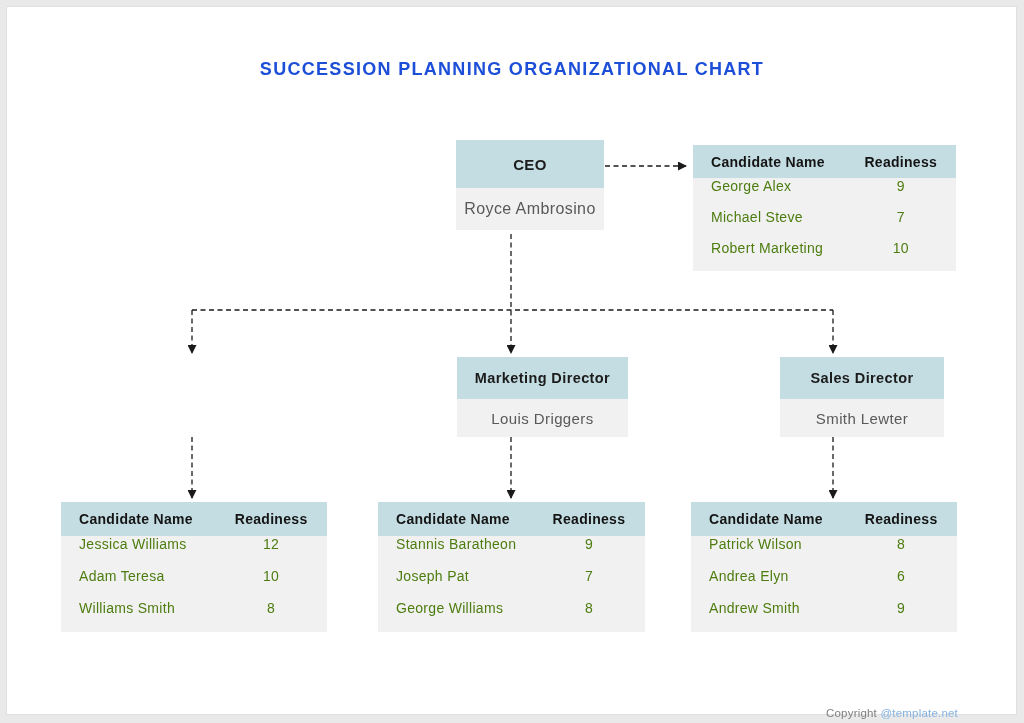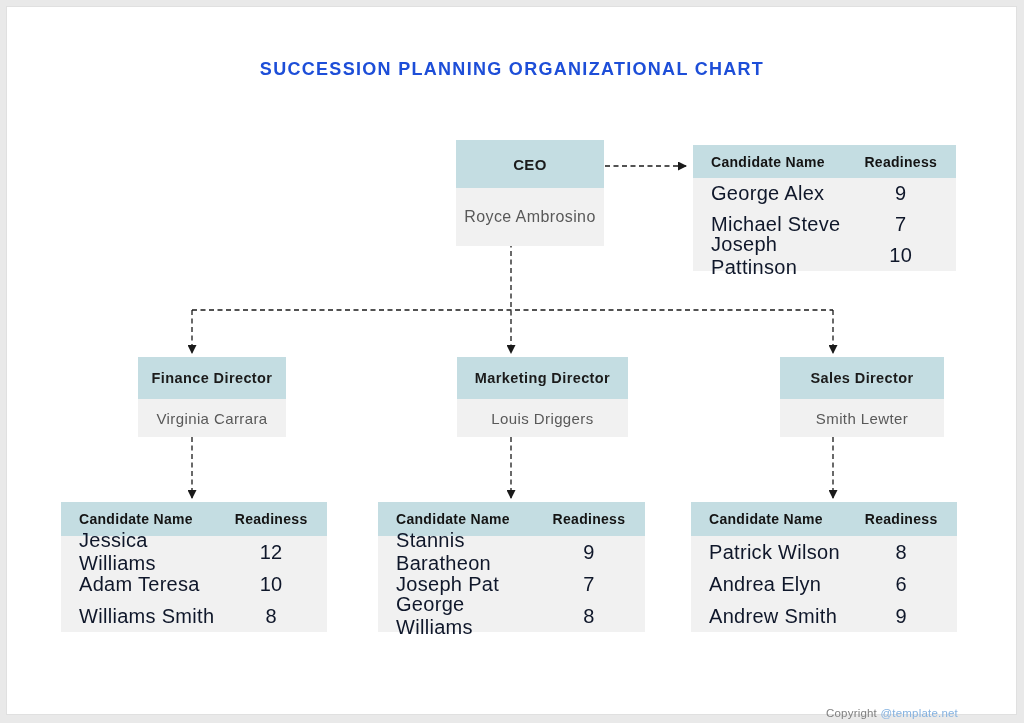--- a/index.html
+++ b/index.html
@@ -23,31 +23,31 @@
   .node{box-sizing:border-box;padding-left:40px;}
   .node-header{
     background:#c4dde2;display:flex;align-items:center;justify-content:center;
     font-weight:bold;color:#1b1b1b;letter-spacing:.4px;
   }
   .node-body{
     background:#f1f1f1;display:flex;align-items:center;justify-content:center;
     color:#595959;letter-spacing:.4px;
   }
   .ceo-node .node-header{height:48px;font-size:15px;}
-  .ceo-node .node-body{height:58px;font-size:16px;}
+  .ceo-node .node-body{height:42px;font-size:16px;}
   .dir-node .node-header{height:42px;font-size:14.5px;}
   .dir-node .node-body{height:38px;font-size:15px;}
   .ctable{box-sizing:border-box;}
   .ctable-header{
     background:#c4dde2;display:flex;align-items:center;
     font-weight:bold;color:#141414;font-size:14px;letter-spacing:.3px;
   }
   .ctable-row{
-    background:#f1f1f1;display:flex;align-items:center;
-    color:#0f172a;font-size:20px;letter-spacing:.3px;
+    background:#f1f1f1;display:flex;align-items:flex-start;
+    color:#4d7c0f;font-size:14px;letter-spacing:.3px;
   }
   .col-name{width:58%;padding-left:18px;box-sizing:border-box;text-align:left;}
   .col-ready{width:42%;text-align:center;}
   .ceo-table .ctable-header{height:33px;}
   .ceo-table .ctable-row{height:31px;}
   .dir-table .ctable-header{height:34px;}
   .dir-table .ctable-row{height:32px;}
   .copyright{
     top:707px;right:66px;font-size:11.5px;color:#808080;letter-spacing:.2px;
   }
@@ -91,29 +91,25 @@
     </div>
     <div class="ctable-row">
       <div class="col-name">George Alex</div>
       <div class="col-ready">9</div>
     </div>
     <div class="ctable-row">
       <div class="col-name">Michael Steve</div>
       <div class="col-ready">7</div>
     </div>
     <div class="ctable-row">
-      <div class="col-name">Joseph Pattinson</div>
+      <div class="col-name">Robert Marketing</div>
       <div class="col-ready">10</div>
     </div>
   </div>
 
-  <div class="abs node dir-node" style="left:98px;top:357px;width:188px;">
-    <div class="node-header">Finance Director</div>
-    <div class="node-body">Virginia Carrara</div>
-  </div>
   <div class="abs node dir-node" style="left:417px;top:357px;width:211px;">
     <div class="node-header">Marketing Director</div>
     <div class="node-body">Louis Driggers</div>
   </div>
   <div class="abs node dir-node" style="left:740px;top:357px;width:204px;">
     <div class="node-header">Sales Director</div>
     <div class="node-body">Smith Lewter</div>
   </div>
 
   <div class="abs ctable dir-table" style="left:61px;top:502px;width:266px;">

